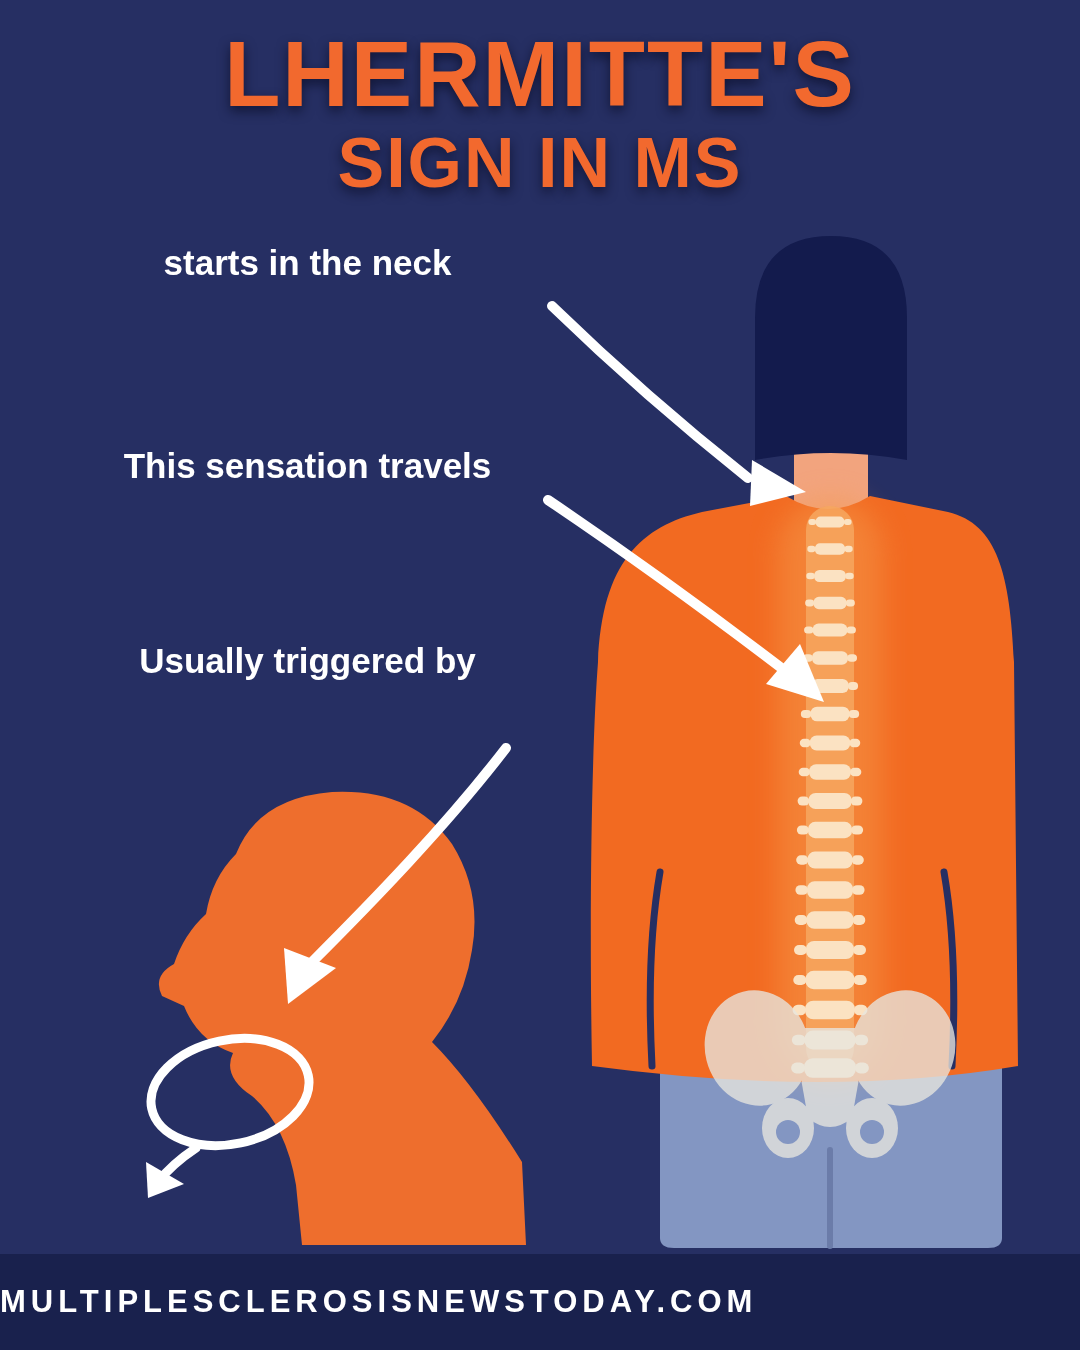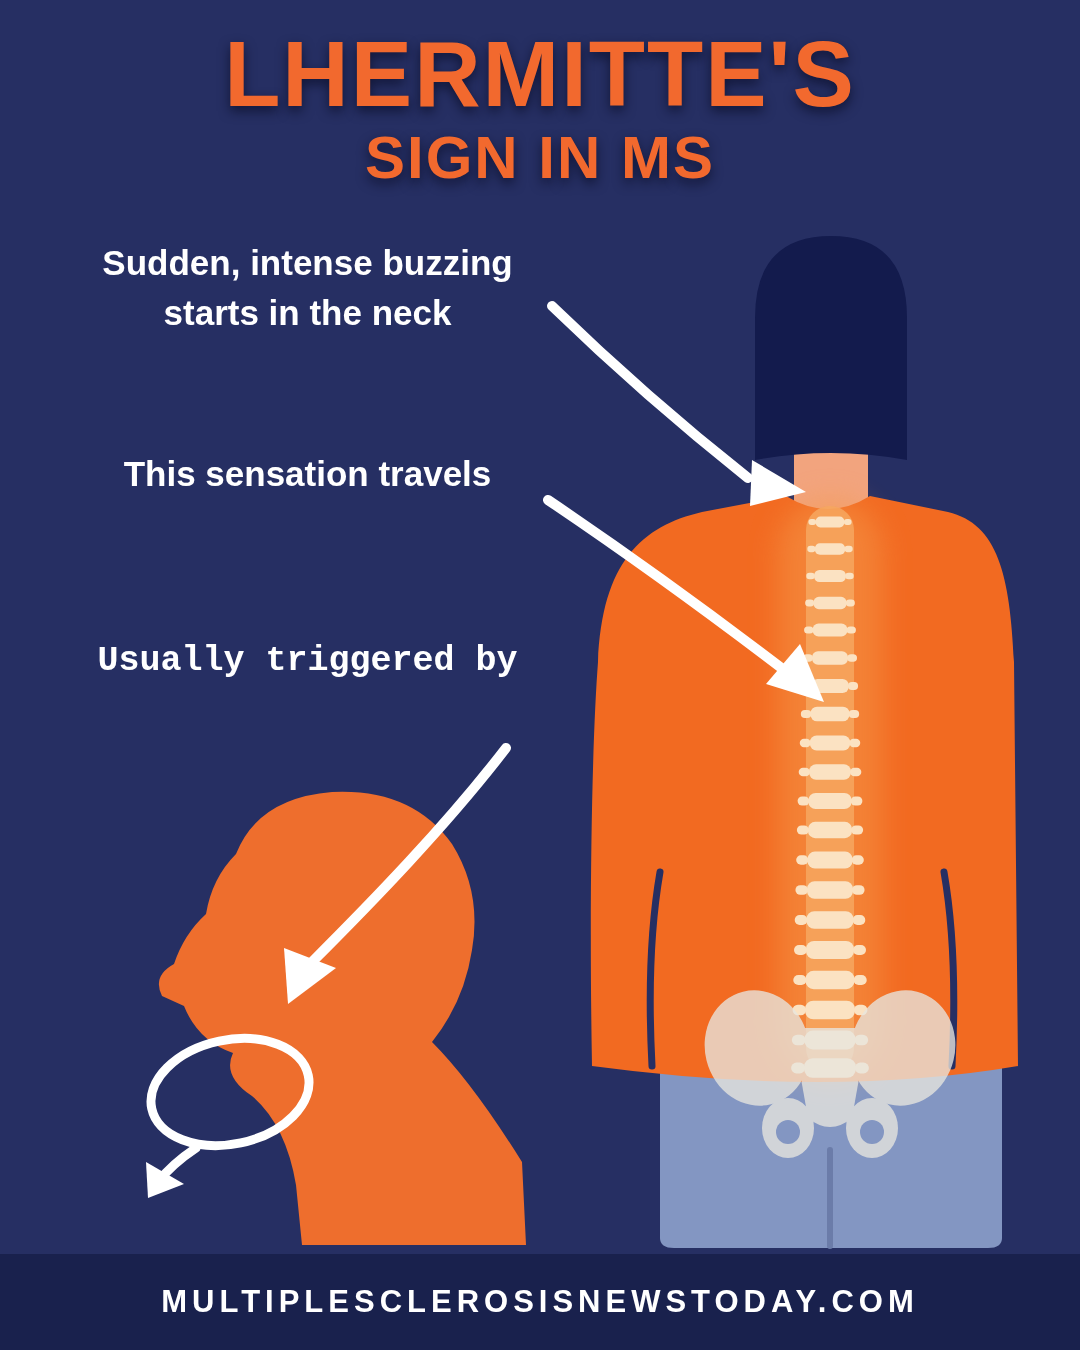--- a/index.html
+++ b/index.html
@@ -33,41 +33,41 @@
   .title{
     position:absolute;top:28px;left:0;width:100%;
     text-align:center;
     color:var(--accent,#f2692e);
     font-weight:800;
     line-height:1.0;
     letter-spacing:2px;
     text-shadow:0 5px 12px rgba(8,12,36,.7);
   }
   .title .l1{display:block;font-size:92px;text-align:center;}
-  .title .l2{display:block;font-size:60px;margin-top:8px;}
+  .title .l2{display:block;font-size:70px;margin-top:8px;}
 
   
   .callout{
     position:absolute;left:55px;width:505px;
     text-align:center;
     color:var(--text,#ffffff);
     font-weight:700;
     font-size:35px;
     line-height:1.43;
   }
   .callout .line{display:block;}
   .c1{top:238px;}
-  .c2{top:441px;margin-top:8px;}
-  .c3{top:636px;font-family:Liberation Mono, monospace;}
+  .c2{top:441px;}
+  .c3{top:636px;}
 
   
   .footer{
     position:absolute;left:0;bottom:0;width:100%;height:96px;
     background:var(--footerBg,#19214d);
-    display:flex;align-items:center;justify-content:center;
+    display:flex;align-items:center;
   }
   .footer .site{
     color:var(--text,#ffffff);
     font-size:31px;font-weight:600;letter-spacing:5px;
   }
 </style>
 </head>
 <body>
 
 <div id="canvas">
@@ -174,21 +174,20 @@
       <polygon class="ah" points="148,1198 146,1162 184,1184"></polygon>
     </g>
   </svg>
 
   <div class="title">
     <span class="l1">LHERMITTE'S</span>
     <span class="l2">SIGN IN MS</span>
   </div>
 
   <div class="callout c1">
-    <span class="line">Sudden, intense buzzing</span>
     <span class="line">starts in the neck</span>
   </div>
 
   <div class="callout c2">
     <span class="line">This sensation travels</span>
   </div>
 
   <div class="callout c3">
     <span class="line">Usually triggered by</span>
   </div>

